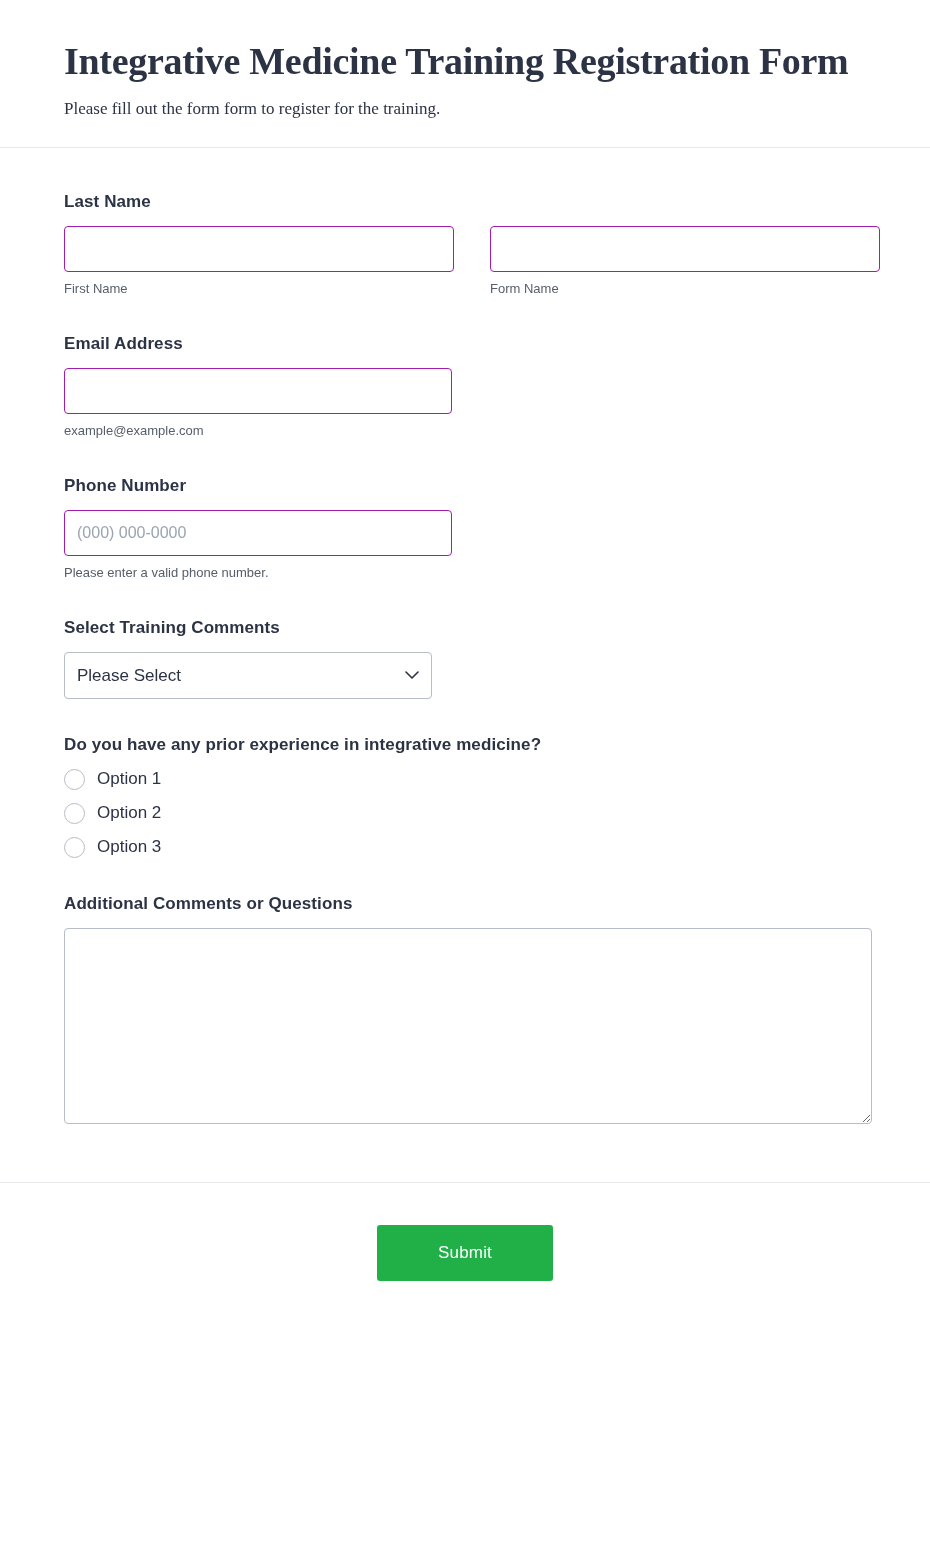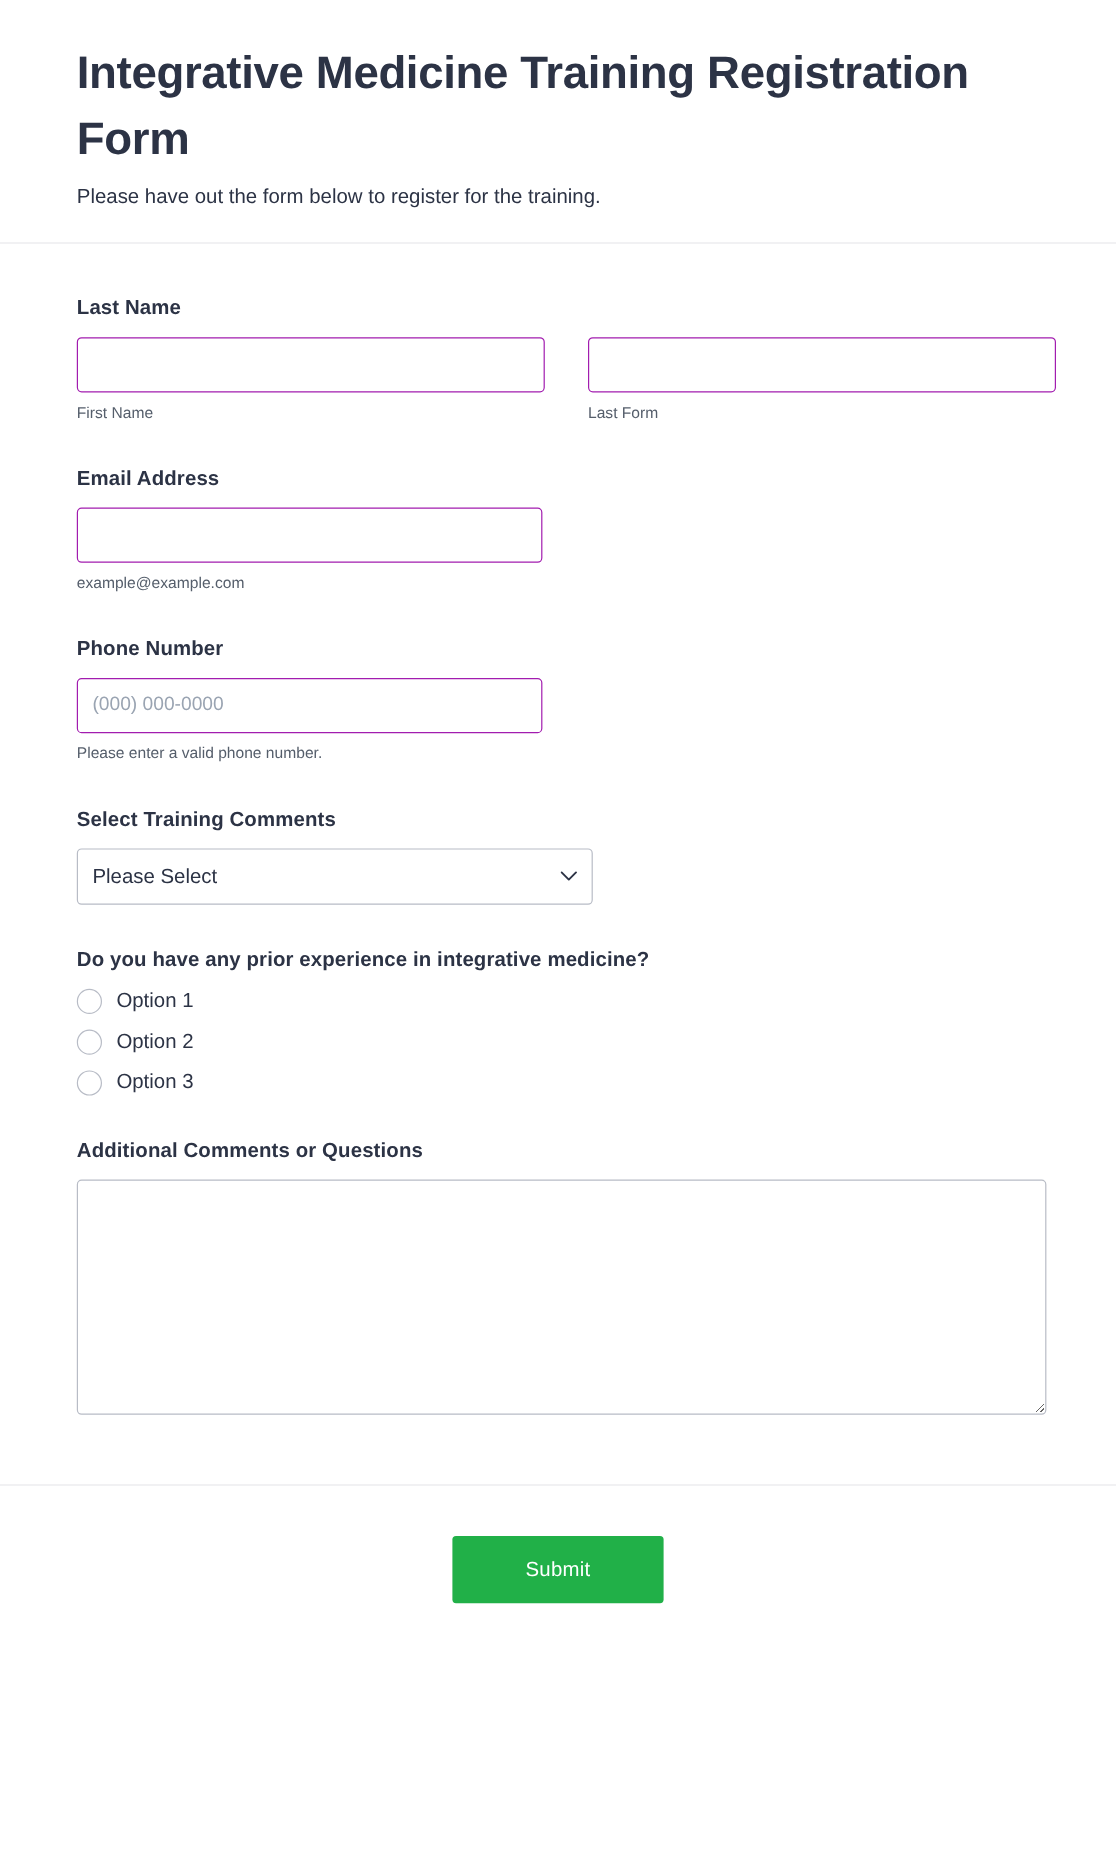--- a/index.html
+++ b/index.html
@@ -16,20 +16,21 @@
   }
   .form-wrap {
     width: 930px;
     margin: 0 auto;
     background: #ffffff;
   }
   
   .form-header {
     padding: 34px 64px 26px 64px;
     border-bottom: 1px solid #e8e8ec;
+    font-family: Liberation Serif, serif;
   }
   .form-title {
     font-size: 38px;
     line-height: 1.45;
     font-weight: bold;
     color: #2c3345;
     margin: 0 0 8px 0;
     letter-spacing: -0.3px;
   }
   .form-subtitle {
@@ -84,21 +85,21 @@
   .name-col {
     width: 390px;
     flex: 0 0 390px;
   }
   .half-width {
     width: 388px;
   }
   
   .select-wrap {
     position: relative;
-    width: 430px;
+    width: 368px;
   }
   .select-input {
     width: 100%;
     height: 47px;
     border: 1px solid #b8bcc6;
     border-radius: 4px;
     background: #ffffff;
     padding: 8px 34px 8px 12px;
     font-size: 17px;
     font-family: "Liberation Sans", sans-serif;
@@ -171,35 +172,35 @@
     letter-spacing: 0.2px;
   }
 </style>
 </head>
 <body>
 
 <div class="form-wrap">
 
   <div class="form-header">
     <h1 class="form-title">Integrative Medicine Training Registration Form</h1>
-    <p class="form-subtitle">Please have out the form below to register for the training.</p>
+    <p class="form-subtitle">Please fill out the form form to register for the training.</p>
   </div>
 
   <div class="form-body">
 
     <div class="field-block">
       <span class="field-label">Last Name</span>
       <div class="name-row">
         <div class="name-col">
           <input class="text-input" type="text" placeholder="" style="">
           <span class="sub-label">First Name</span>
         </div>
         <div class="name-col">
           <input class="text-input" type="text" placeholder="" style="">
-          <span class="sub-label">Last Form</span>
+          <span class="sub-label">Form Name</span>
         </div>
       </div>
     </div>
 
     <div class="field-block">
       <span class="field-label">Email Address</span>
       <input class="text-input half-width" type="text" placeholder="" style="">
       <span class="sub-label">example@example.com</span>
     </div>
 

